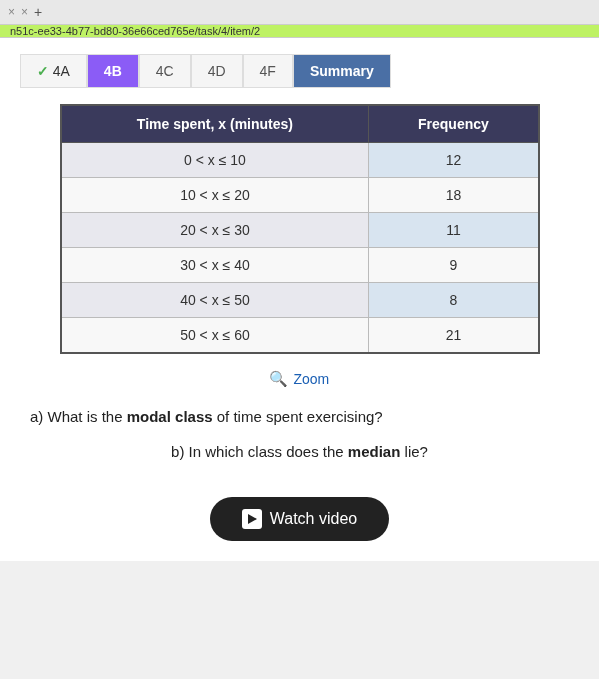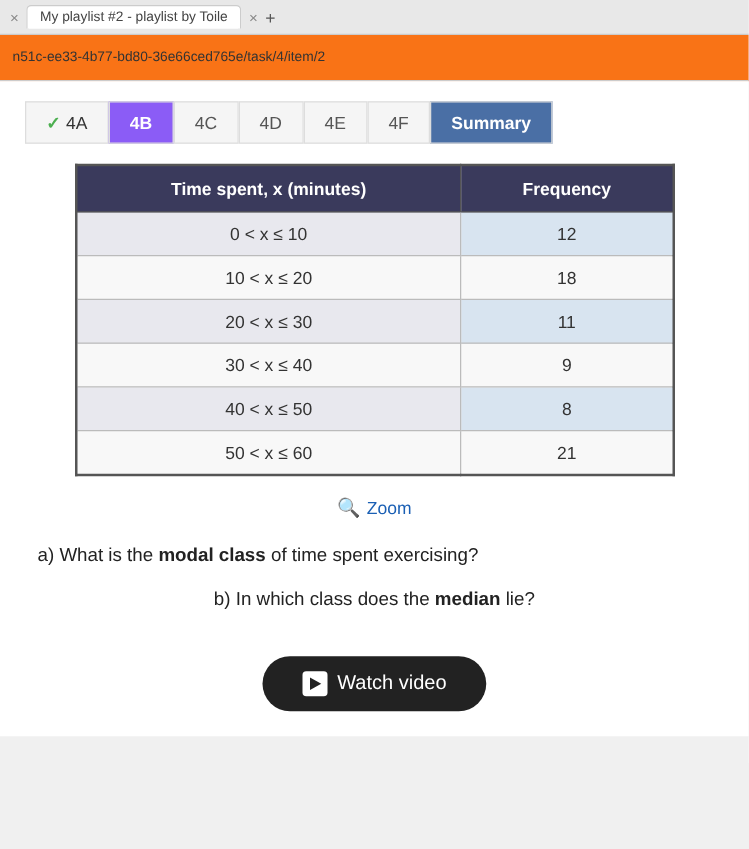--- a/index.html
+++ b/index.html
@@ -32,22 +32,22 @@
       border-bottom: none;
     }
     .close-x {
       color: #888;
       font-size: 12px;
       cursor: pointer;
     }
 
     
     .url-bar {
-      background: #f97316;
-      padding: 12px 10px;
+      background: #bef264;
+      padding: 0 10px;
       font-size: 11px;
       color: #333;
       border-bottom: 1px solid #ccc;
     }
 
     
     .main-content {
       background: #fff;
       padding: 16px 20px 20px 20px;
     }
@@ -224,21 +224,20 @@
       border-bottom: 5px solid transparent;
       border-left: 9px solid #222;
       margin-left: 2px;
     }
   </style>
 </head>
 <body>
 
 <div class="browser-bar">
   <span class="close-x">×</span>
-  <span class="browser-tab">My playlist #2 - playlist by Toile</span>
   <span class="close-x">×</span>
   <span style="color:#555;font-size:14px;cursor:pointer;">+</span>
 </div>
 
 <div class="url-bar">
   <span>n51c-ee33-4b77-bd80-36e66ced765e/task/4/item/2</span>
 </div>
 
 <div class="main-content">
 
@@ -248,23 +247,20 @@
       <span>4A</span>
     </div>
     <div class="tab-item active">
       <span>4B</span>
     </div>
     <div class="tab-item">
       <span>4C</span>
     </div>
     <div class="tab-item">
       <span>4D</span>
-    </div>
-    <div class="tab-item">
-      <span>4E</span>
     </div>
     <div class="tab-item">
       <span>4F</span>
     </div>
     <div class="tab-item summary">
       <span>Summary</span>
     </div>
   </div>
 
   <div class="table-container">

